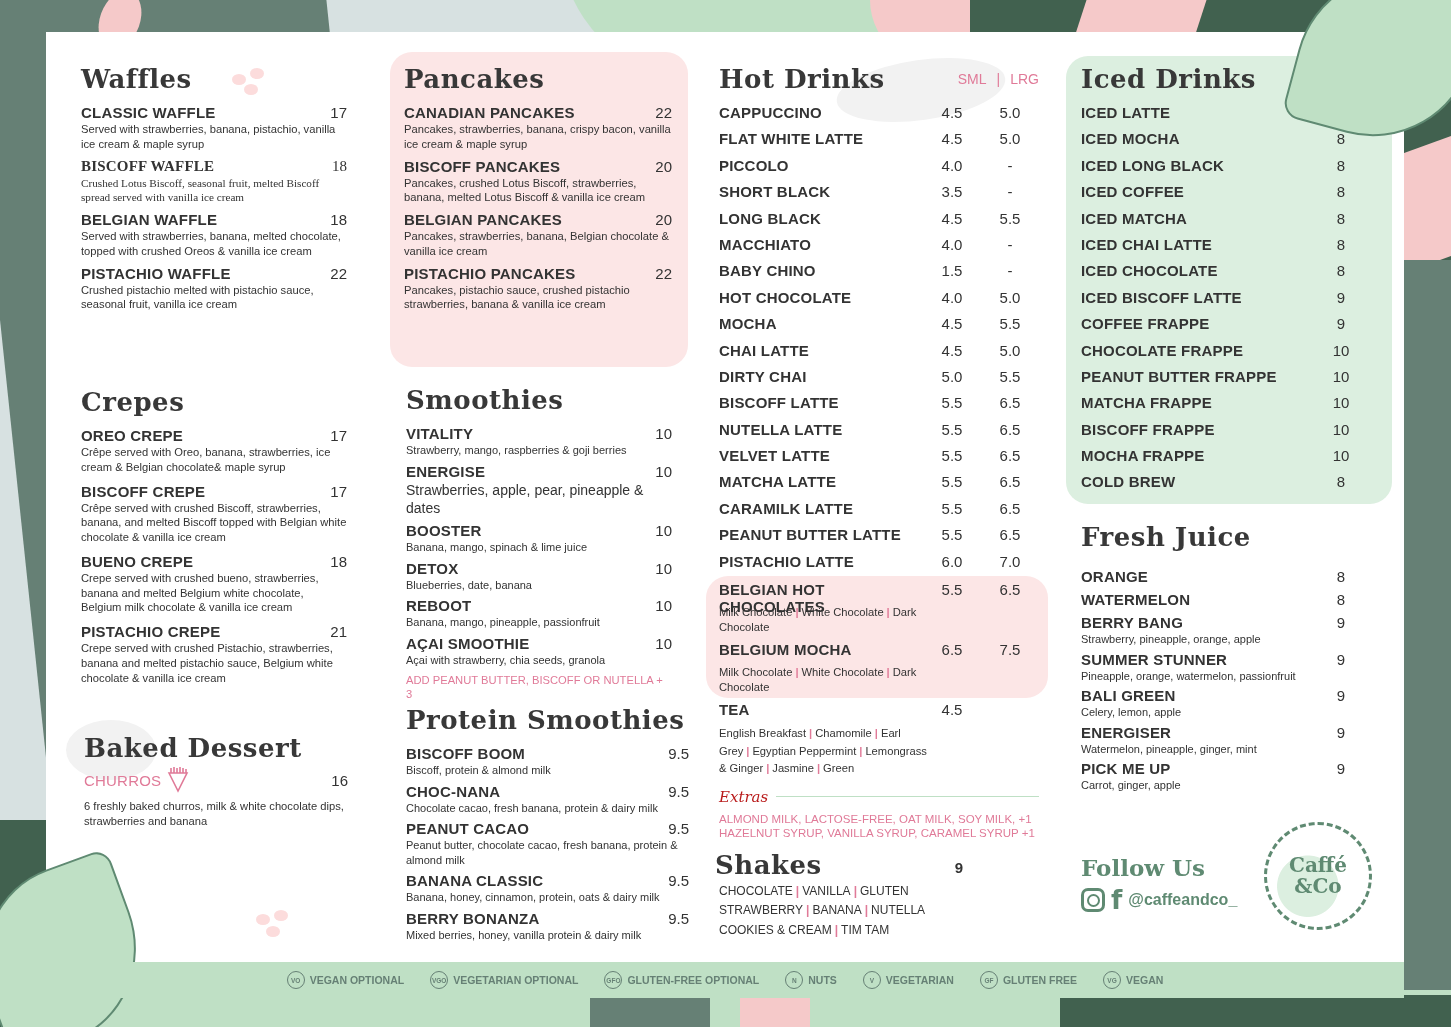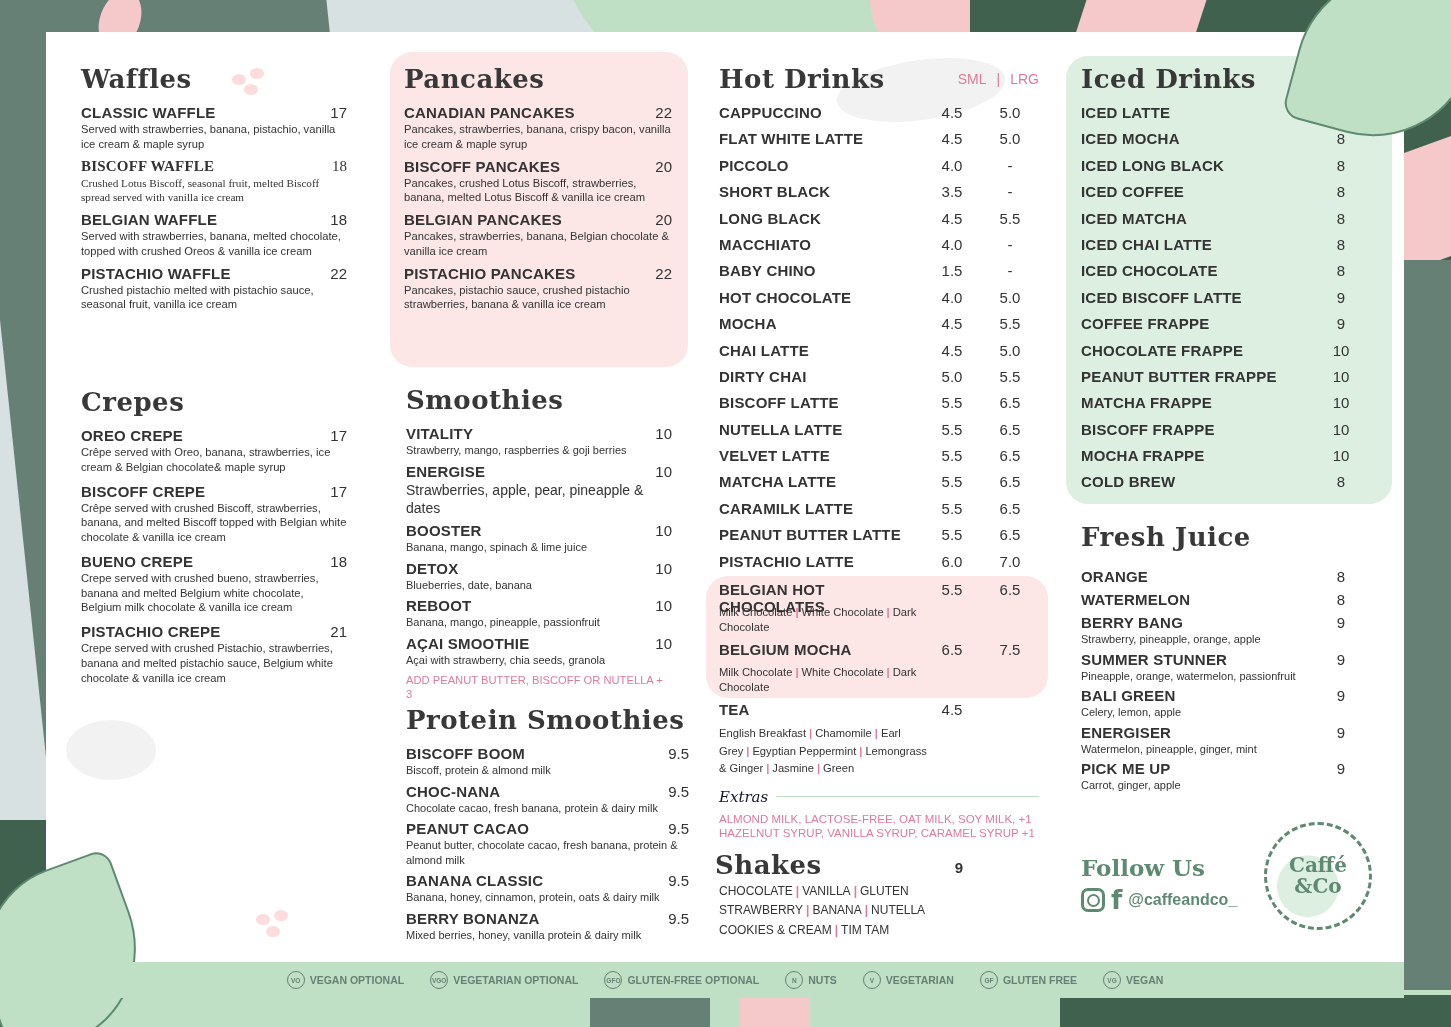--- a/index.html
+++ b/index.html
@@ -74,21 +74,21 @@
   .pinkbar { color: #e07a98; font-weight: bold; margin: 0 3px; }
 
   
   .hd-head { display: flex; align-items: center; justify-content: space-between; margin-bottom: 12px; }
   .hd-cols { font-size: 14px; color: #e07a98; display: flex; gap: 10px; align-items: center; }
   .hd-row { display: flex; align-items: baseline; height: 26.4px; }
   .hd-row .item-name { flex: 1; }
   .hd-row .p1 { width: 58px; text-align: center; font-size: 15px; }
   .hd-row .p2 { width: 58px; text-align: center; font-size: 15px; }
   .hd-sub { font-size: 11.2px; line-height: 1.35; margin: 2px 0 6px 0; }
-  .extras-label { font-family: "DejaVu Serif", serif; font-style: italic; font-size: 15px; color: #0f172a; display: flex; align-items: center; gap: 8px; }
+  .extras-label { font-family: "DejaVu Serif", serif; font-style: italic; font-size: 15px; color: #b91c1c; display: flex; align-items: center; gap: 8px; }
   .extras-line { flex: 1; height: 1px; background: #bfe0c5; }
   .extras-text { font-size: 11.5px; color: #e07a98; line-height: 1.3; margin-top: 6px; }
   .shake-line { font-size: 12px; line-height: 1.62; color: #333; }
 
   
   .row-simple { display: flex; justify-content: space-between; align-items: baseline; height: 26.4px; }
   .row-simple .item-price { width: 30px; text-align: center; }
 
   
   .follow-title { font-family: "DejaVu Serif", serif; font-weight: bold; font-size: 23px; color: #5f8a72; }
@@ -217,20 +217,36 @@
         <div class="item" style="margin-bottom: 8px;">
           <div class="item-head">
             <span class="item-name">PISTACHIO CREPE</span>
             <span class="item-price">21</span>
           </div>
           <div class="item-desc">Crepe served with crushed Pistachio, strawberries, banana and melted pistachio sauce, Belgium white chocolate &amp; vanilla ice cream</div>
         </div>
       </div>
   </div>
 
+  <div class="section" style="left:38px;top:703px;width:264px;">
+    <div class="sec-title" style="margin-bottom:6px;">Baked Dessert</div>
+    <div class="item">
+      <div class="item-head">
+        <span style="display:flex;align-items:center;gap:6px;">
+          <span class="item-name pink" style="font-weight:normal;">CHURROS</span>
+          <svg width="22" height="26" viewBox="0 0 22 26">
+            <path d="M2 6 L11 24 L20 6 Z" fill="none" stroke="#e07a98" stroke-width="1.6"></path>
+            <path d="M4 6 L4 1 M7 6 L7 0 M10 6 L10 1 M13 6 L13 0 M16 6 L16 1 M19 6 L19 2" stroke="#e07a98" stroke-width="1.6"></path>
+          </svg>
+        </span>
+        <span class="item-price">16</span>
+      </div>
+      <div class="item-desc" style="margin-top:6px;">6 freshly baked churros, milk &amp; white chocolate dips, strawberries and banana</div>
+    </div>
+  </div>
 
   <div class="section" style="left:358px;top:34px;width:268px;">
     <div class="sec-title">Pancakes</div>
     <div id="pancakes-list">
         <div class="item" style="margin-bottom: 6px;">
           <div class="item-head">
             <span class="item-name">CANADIAN PANCAKES</span>
             <span class="item-price">22</span>
           </div>
           <div class="item-desc">Pancakes, strawberries, banana, crispy bacon, vanilla ice cream &amp; maple syrup</div>

